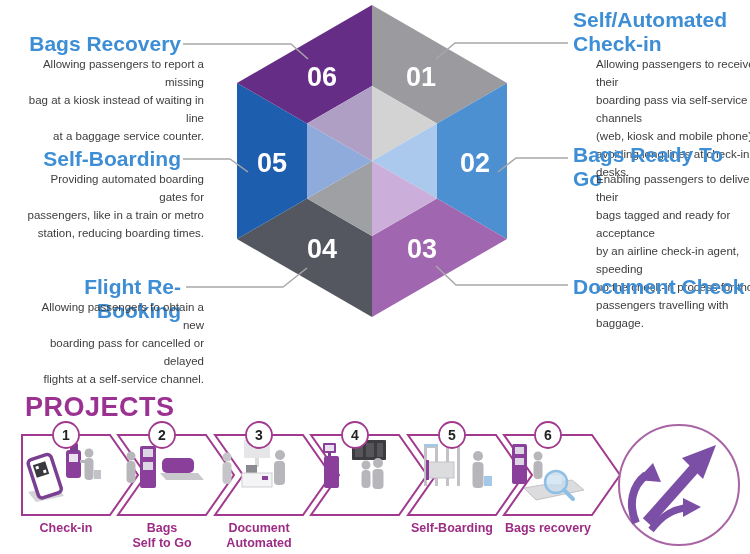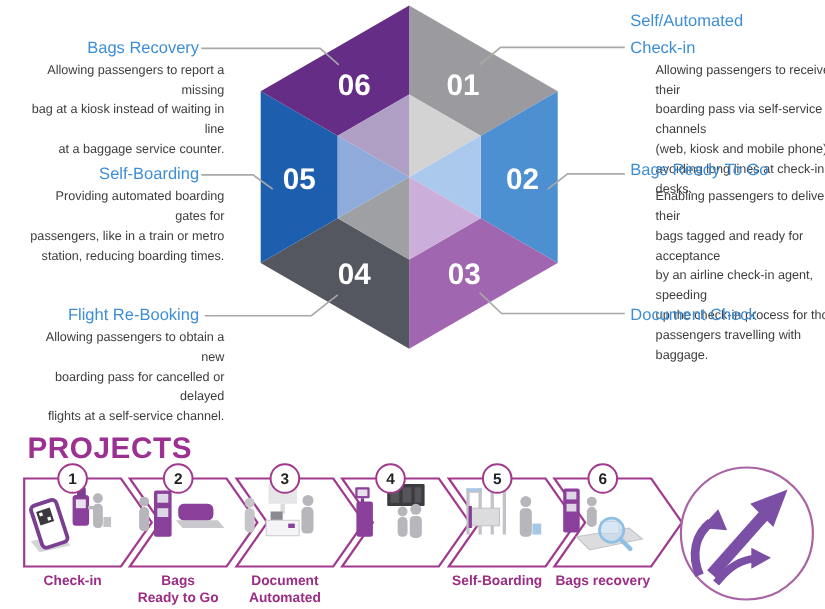--- a/index.html
+++ b/index.html
@@ -8,21 +8,21 @@
     overflow:hidden; font-family:"Liberation Sans", sans-serif;
   }
   svg { position:absolute; left:0; display:block; }
   #hex-svg { top:0; }
   #proj-svg { top:418px; }
 
   .panel { position:absolute; }
   .panel-left  { left:4px;  width:177px; text-align:right; }
   .panel-right { left:573px; width:172px; text-align:left; }
   .panel-heading {
-    font-size:15px; font-weight:normal; line-height:24px;
+    font-size:21px; font-weight:bold; line-height:24px;
     color:var(--heading-blue,#3e8ed5); white-space:pre-line;
   }
   .panel-body {
     font-size:11.5px; line-height:18px;
     color:var(--body-text,#3d3d3f); white-space:pre-line;margin-left:23px;
   }
 
   .projects-title {
     position:absolute; left:25px; top:392px;
     font-size:27px; font-weight:bold; letter-spacing:.5px;
@@ -240,19 +240,19 @@
         <path class="arrowline" d="M651,112 C660,101 668,93 684,90" stroke-width="7"></path>
         <polygon class="arrow" points="683,80 701,89 683,99"></polygon>
         <path class="arrowline" d="M647,104 L694,51" stroke-width="11"></path>
         <polygon class="arrow" points="682,40 716,27 703,61"></polygon>
       </g>
     </g>
   </svg>
 
   <div class="step-label" style="left:11px">Check-in</div>
   <div class="step-label" style="left:107px">Bags
-Ready to Go</div>
+Self to Go</div>
   <div class="step-label" style="left:204px">Document
 Automated</div>
   <div class="step-label" style="left:397px">Self-Boarding</div>
   <div class="step-label" style="left:493px">Bags recovery</div>
 
 </div>
 
 </body></html>

